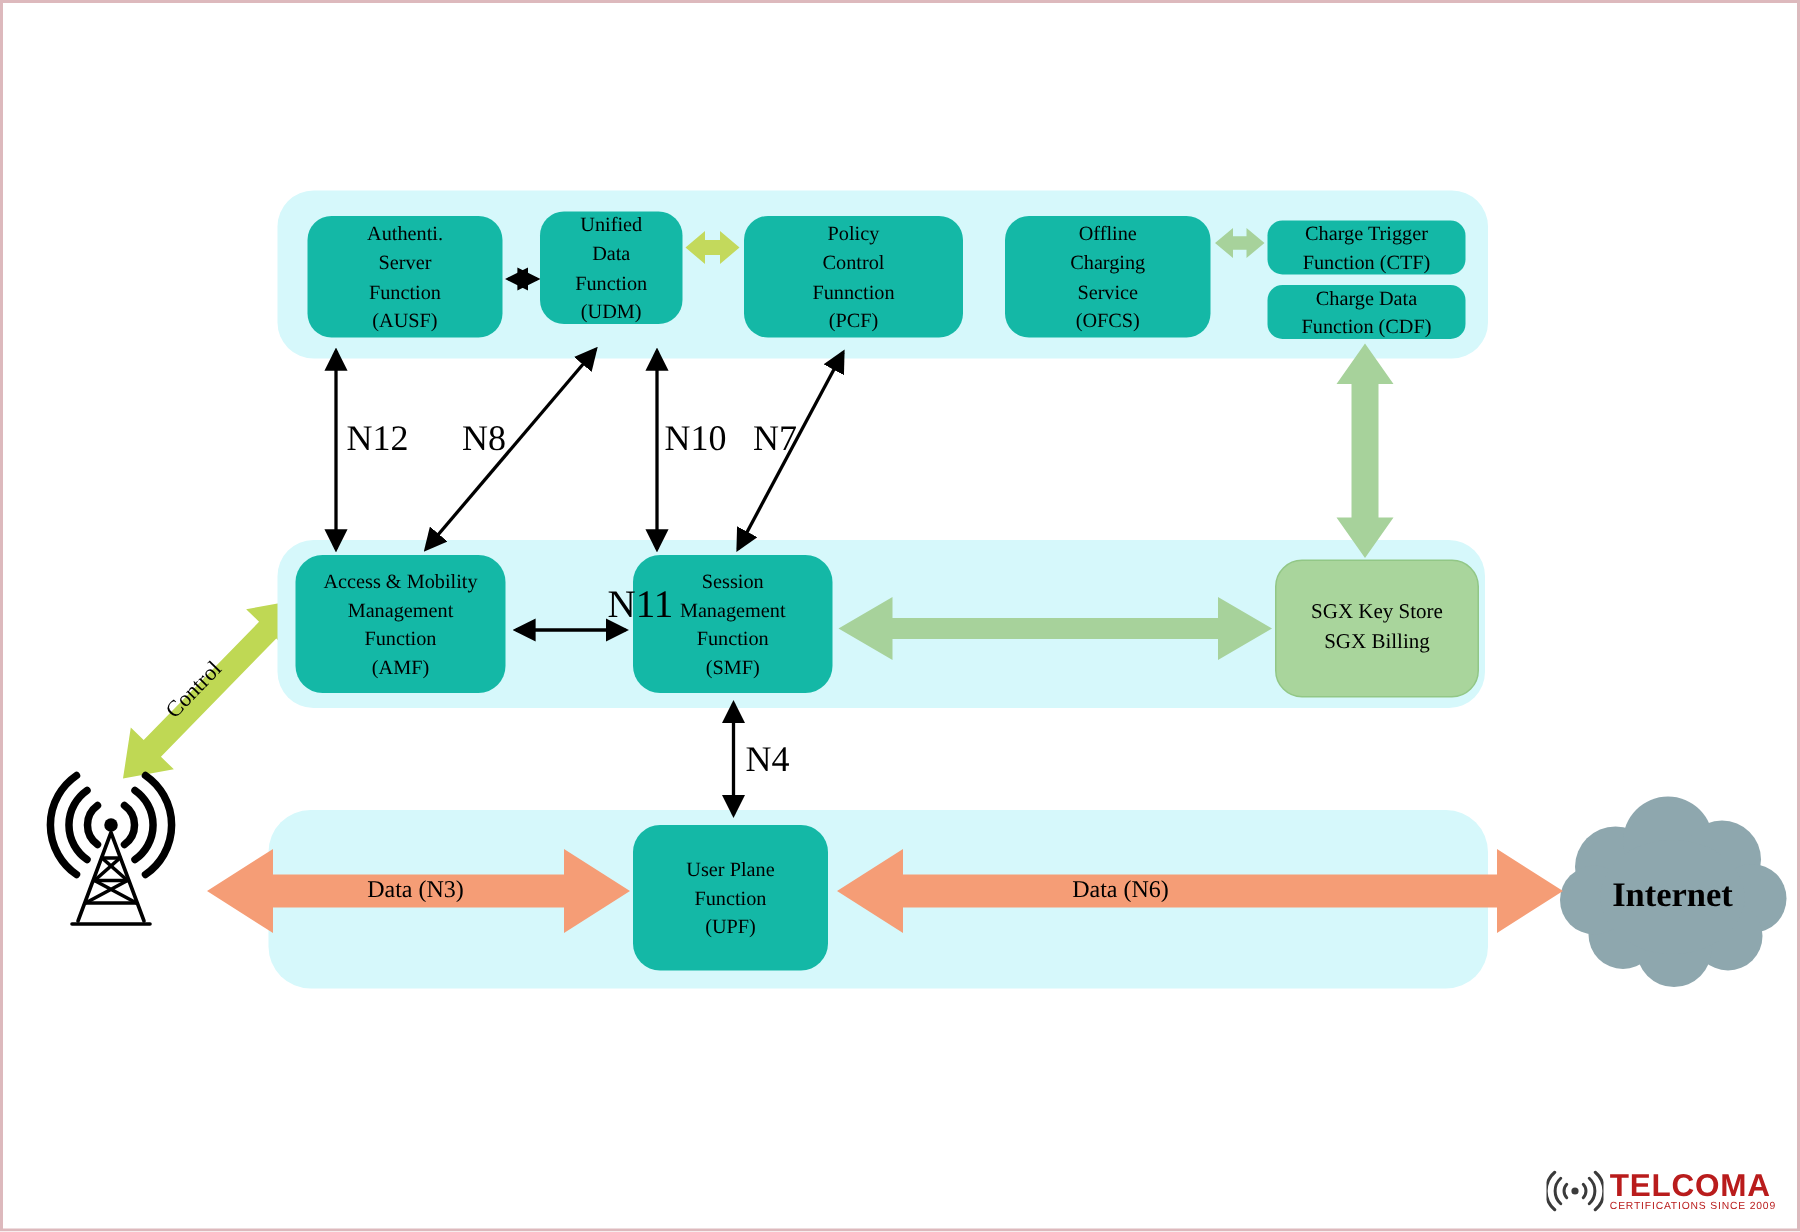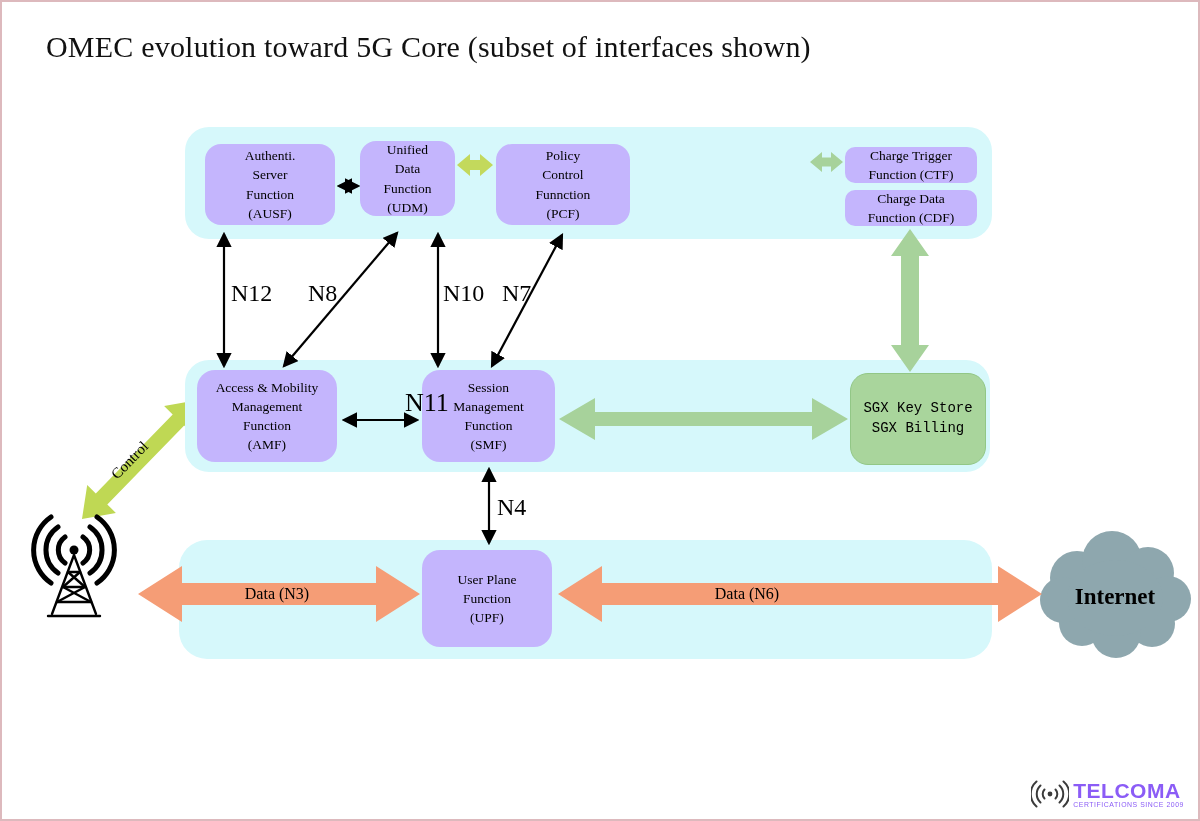--- a/index.html
+++ b/index.html
@@ -10,66 +10,69 @@
   }
   .title{
     position:absolute;left:44px;top:28px;font-size:30px;letter-spacing:0.2px;color:#111;
   }
   .band{
     position:absolute;background:#d6f8fb;border-radius:24px;z-index:2;
   }
   .node{
     position:absolute;display:flex;align-items:center;justify-content:center;
     text-align:center;white-space:pre-line;z-index:3;
-    background:#c4b5fd;border-radius:16px;font-size:13.5px;line-height:1.42;
+    background:#14b8a6;border-radius:16px;font-size:13.5px;line-height:1.42;
   }
-  .node.green{background:#a9d59c;border:1px solid #92c786;border-radius:18px;font-size:14px;font-family:Liberation Mono, monospace;}
+  .node.green{background:#a9d59c;border:1px solid #92c786;border-radius:18px;font-size:14px;}
   .node.small{border-radius:10px;}
   svg.overlay{position:absolute;left:0;top:0;z-index:4;pointer-events:none;}
   svg.underlay{position:absolute;left:0;top:0;z-index:1;pointer-events:none;}
   .iflabel{position:absolute;z-index:5;font-size:24px;text-align:center;}
   .iflabel.big{font-size:26px;}
   .datalabel{position:absolute;z-index:5;font-size:16px;text-align:center;}
   .ctrlabel{position:absolute;z-index:5;font-size:15px;transform:rotate(-46deg);transform-origin:center;}
   .cloudlabel{position:absolute;z-index:5;font-size:23px;font-weight:bold;text-align:center;}
   .logo{
     position:absolute;right:14px;bottom:8px;display:flex;align-items:center;gap:4px;z-index:5;
-    color:#8b5cf6;font-family:"Liberation Sans", sans-serif;
+    color:#b91c1c;font-family:"Liberation Sans", sans-serif;
   }
   .logo .txt{display:flex;flex-direction:column;line-height:1;}
   .logo .name{font-size:21px;font-weight:bold;letter-spacing:0.5px;}
   .logo .tag{font-size:6.9px;letter-spacing:0.55px;margin-top:1px;}
 </style>
 </head>
 <body>
 
 <div class="page">
 
-  <div class="title">OMEC evolution toward 5G Core (subset of interfaces shown)</div>
 
   <svg class="underlay" width="1200" height="821" viewBox="0 0 1200 821" id="svg-under">
       <polygon points="80.0,517.0 113.9,510.9 105.3,502.5 182.2,423.6 190.8,432.0 196.0,398.0 162.1,404.1 170.7,412.5 93.8,491.4 85.2,483.0" fill="#bfd854"></polygon>
     </svg>
 
   <div class="band" style="left:183px;top:125px;width:807px;height:112px;"></div>
   <div class="band" style="left:183px;top:358px;width:805px;height:112px;"></div>
   <div class="band" style="left:177px;top:538px;width:813px;height:119px;border-radius:28px;"></div>
 
   <div class="node" style="left:203px;top:142px;width:130px;height:81px;">Authenti.
 Server
 Function
 (AUSF)</div>
   <div class="node" style="left:358px;top:139px;width:95px;height:75px;">Unified
 Data
 Function
 (UDM)</div>
-  <div class="node" style="left:494px;top:142px;width:134px;height:81px;">Policy
+  <div class="node" style="left:494px;top:142px;width:146px;height:81px;">Policy
 Control
 Funnction
 (PCF)</div>
+  <div class="node" style="left:668px;top:142px;width:137px;height:81px;">Offline
+Charging
+Service
+(OFCS)</div>
   <div class="node small" style="left:843px;top:145px;width:132px;height:36px;">Charge Trigger
 Function (CTF)</div>
   <div class="node small" style="left:843px;top:188px;width:132px;height:36px;">Charge Data
 Function (CDF)</div>
   <div class="node" style="left:195px;top:368px;width:140px;height:92px;border-radius:18px;">Access &amp; Mobility
 Management
 Function
 (AMF)</div>
   <div class="node" style="left:420px;top:368px;width:133px;height:92px;border-radius:18px;">Session
 Management

